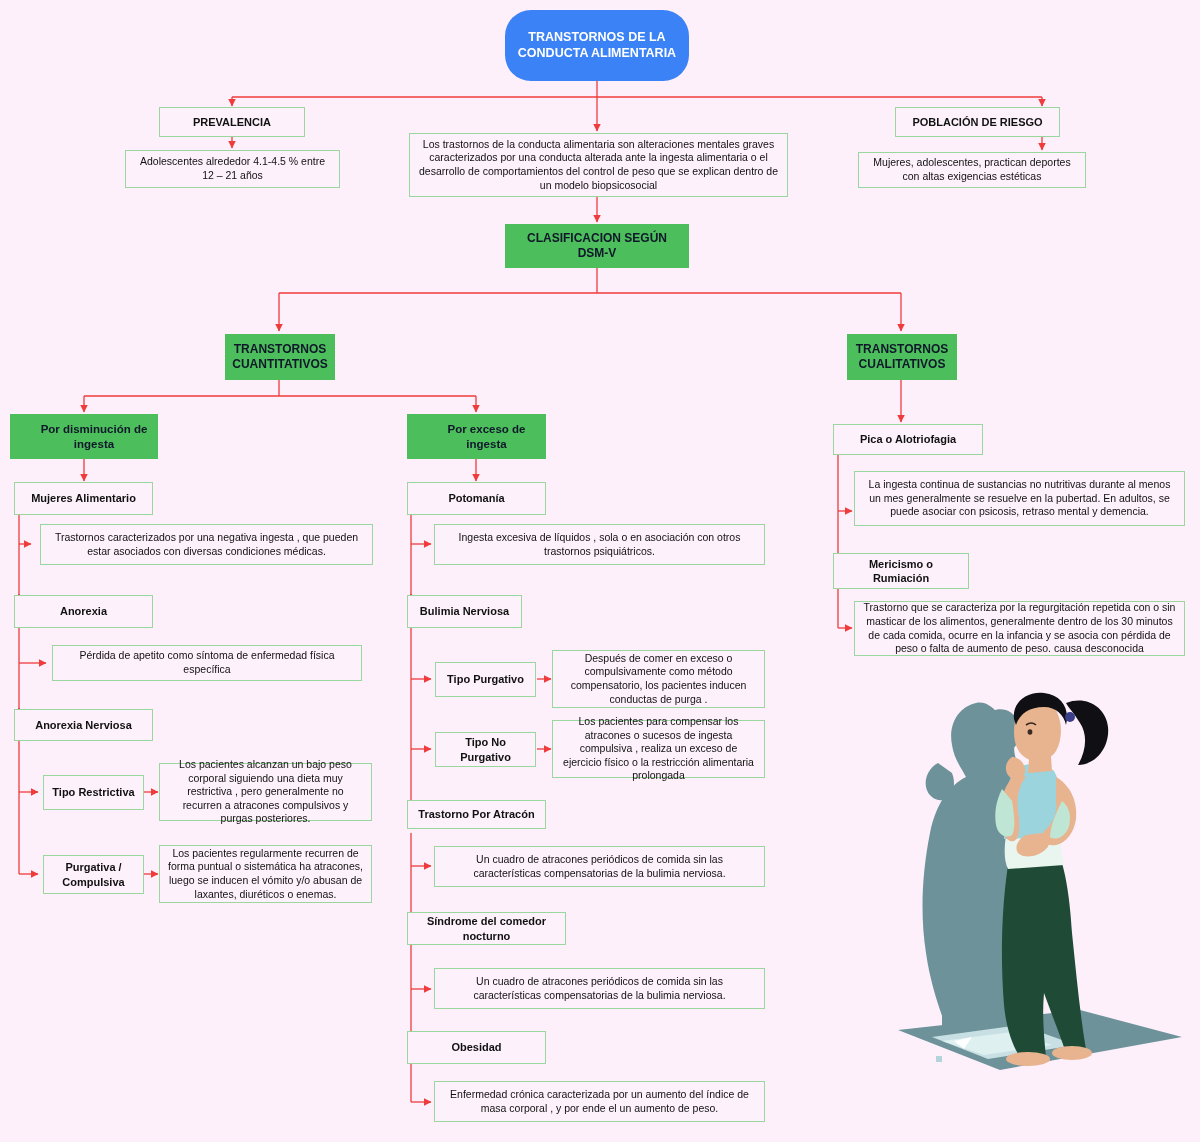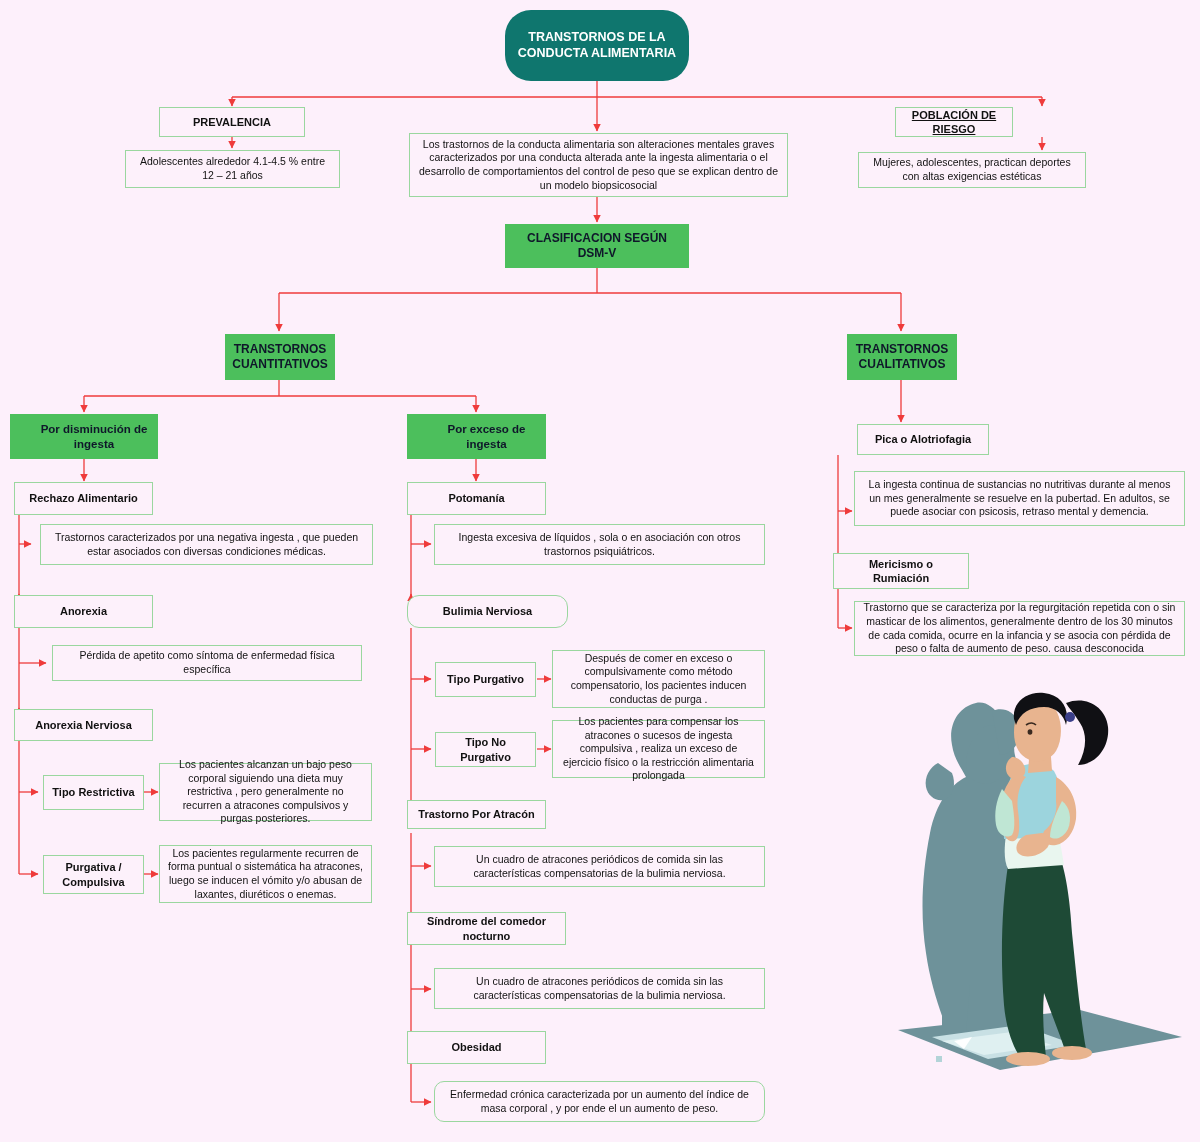--- a/index.html
+++ b/index.html
@@ -9,21 +9,21 @@
     font-family:"Liberation Sans","DejaVu Sans",sans-serif;
     position:relative;overflow:hidden;
   }
   #canvas{position:absolute;inset:0;width:1200px;height:1142px;}
   svg.links{position:absolute;left:0;top:0;width:1200px;height:1142px;pointer-events:none;}
 
   .node{position:absolute;box-sizing:border-box;display:flex;align-items:center;justify-content:center;text-align:center;}
 
   
   .root{
-    background:#0f766e;border-radius:26px;color:#fff;
+    background:#3b82f6;border-radius:26px;color:#fff;
     font-weight:bold;font-size:12.5px;line-height:1.25;
     padding:6px 10px;
   }
   
   .green{
     background:#4cbf5c;border:1px solid #4cbf5c;color:#0f172a;
     font-weight:bold;font-size:12px;line-height:1.25;padding:4px 8px;
   }
   .green.small{font-size:11.5px;padding-left:28px;}
   
@@ -130,21 +130,21 @@
   </div>
 
   <div class="node box desc" style="left:125px;top:150px;width:215px;height:38px;">
     <span>Adolescentes alrededor 4.1-4.5 % entre 12 – 21 años</span>
   </div>
 
   <div class="node box desc" style="left:409px;top:133px;width:379px;height:64px;">
     <span>Los trastornos de la conducta alimentaria son alteraciones mentales graves caracterizados por una conducta alterada ante la ingesta alimentaria o el desarrollo de comportamientos del control de peso que se explican dentro de un modelo biopsicosocial</span>
   </div>
 
-  <div class="node box title" style="left:895px;top:107px;width:118px;height:30px;text-decoration:underline;">
+  <div class="node box title" style="left:895px;top:107px;width:165px;height:30px;">
     <span>POBLACIÓN DE RIESGO</span>
   </div>
 
   <div class="node box desc" style="left:858px;top:152px;width:228px;height:36px;">
     <span>Mujeres, adolescentes, practican deportes con altas exigencias estéticas</span>
   </div>
 
   <div class="node green" style="left:505px;top:224px;width:184px;height:44px;">
     <span>CLASIFICACION SEGÚN DSM-V</span>
   </div>
@@ -159,21 +159,21 @@
 
   <div class="node green small" style="left:10px;top:414px;width:148px;height:45px;">
     <span>Por disminución de ingesta</span>
   </div>
 
   <div class="node green small" style="left:407px;top:414px;width:139px;height:45px;">
     <span>Por exceso de ingesta</span>
   </div>
 
   <div class="node box title" style="left:14px;top:482px;width:139px;height:33px;">
-    <span>Rechazo Alimentario</span>
+    <span>Mujeres Alimentario</span>
   </div>
 
   <div class="node box desc" style="left:40px;top:524px;width:333px;height:41px;">
     <span>Trastornos caracterizados por una negativa ingesta , que pueden estar asociados con diversas condiciones médicas.</span>
   </div>
 
   <div class="node box title" style="left:14px;top:595px;width:139px;height:33px;align-items:center;">
     <span>Anorexia</span>
   </div>
 
@@ -202,21 +202,21 @@
   </div>
 
   <div class="node box title" style="left:407px;top:482px;width:139px;height:33px;">
     <span>Potomanía</span>
   </div>
 
   <div class="node box desc" style="left:434px;top:524px;width:331px;height:41px;">
     <span>Ingesta excesiva de líquidos , sola o en asociación con otros trastornos psiquiátricos.</span>
   </div>
 
-  <div class="node box title" style="left:407px;top:595px;width:161px;height:33px;border-radius:12px;">
+  <div class="node box title" style="left:407px;top:595px;width:115px;height:33px;">
     <span>Bulimia Nerviosa</span>
   </div>
 
   <div class="node box title" style="left:435px;top:662px;width:101px;height:35px;">
     <span>Tipo Purgativo</span>
   </div>
 
   <div class="node box desc" style="left:552px;top:650px;width:213px;height:58px;">
     <span>Después de comer en exceso o compulsivamente como método compensatorio, los pacientes inducen conductas de purga .</span>
   </div>
@@ -242,25 +242,25 @@
   </div>
 
   <div class="node box desc" style="left:434px;top:968px;width:331px;height:41px;">
     <span>Un cuadro de atracones periódicos de comida sin las características compensatorias de la bulimia nerviosa.</span>
   </div>
 
   <div class="node box title" style="left:407px;top:1031px;width:139px;height:33px;">
     <span>Obesidad</span>
   </div>
 
-  <div class="node box desc" style="left:434px;top:1081px;width:331px;height:41px;border-radius:10px;">
+  <div class="node box desc" style="left:434px;top:1081px;width:331px;height:41px;">
     <span>Enfermedad crónica caracterizada por un aumento del índice de masa corporal , y por ende el  un aumento de peso.</span>
   </div>
 
-  <div class="node box title" style="left:833px;top:424px;width:132px;height:31px;margin-left:24px;">
+  <div class="node box title" style="left:833px;top:424px;width:150px;height:31px;">
     <span>Pica o Alotriofagia</span>
   </div>
 
   <div class="node box desc" style="left:854px;top:471px;width:331px;height:55px;">
     <span>La ingesta continua de sustancias no nutritivas durante al menos un mes generalmente se resuelve en la pubertad. En adultos, se puede asociar con psicosis, retraso mental y demencia.</span>
   </div>
 
   <div class="node box title" style="left:833px;top:553px;width:136px;height:36px;">
     <span>Mericismo o Rumiación</span>
   </div>

